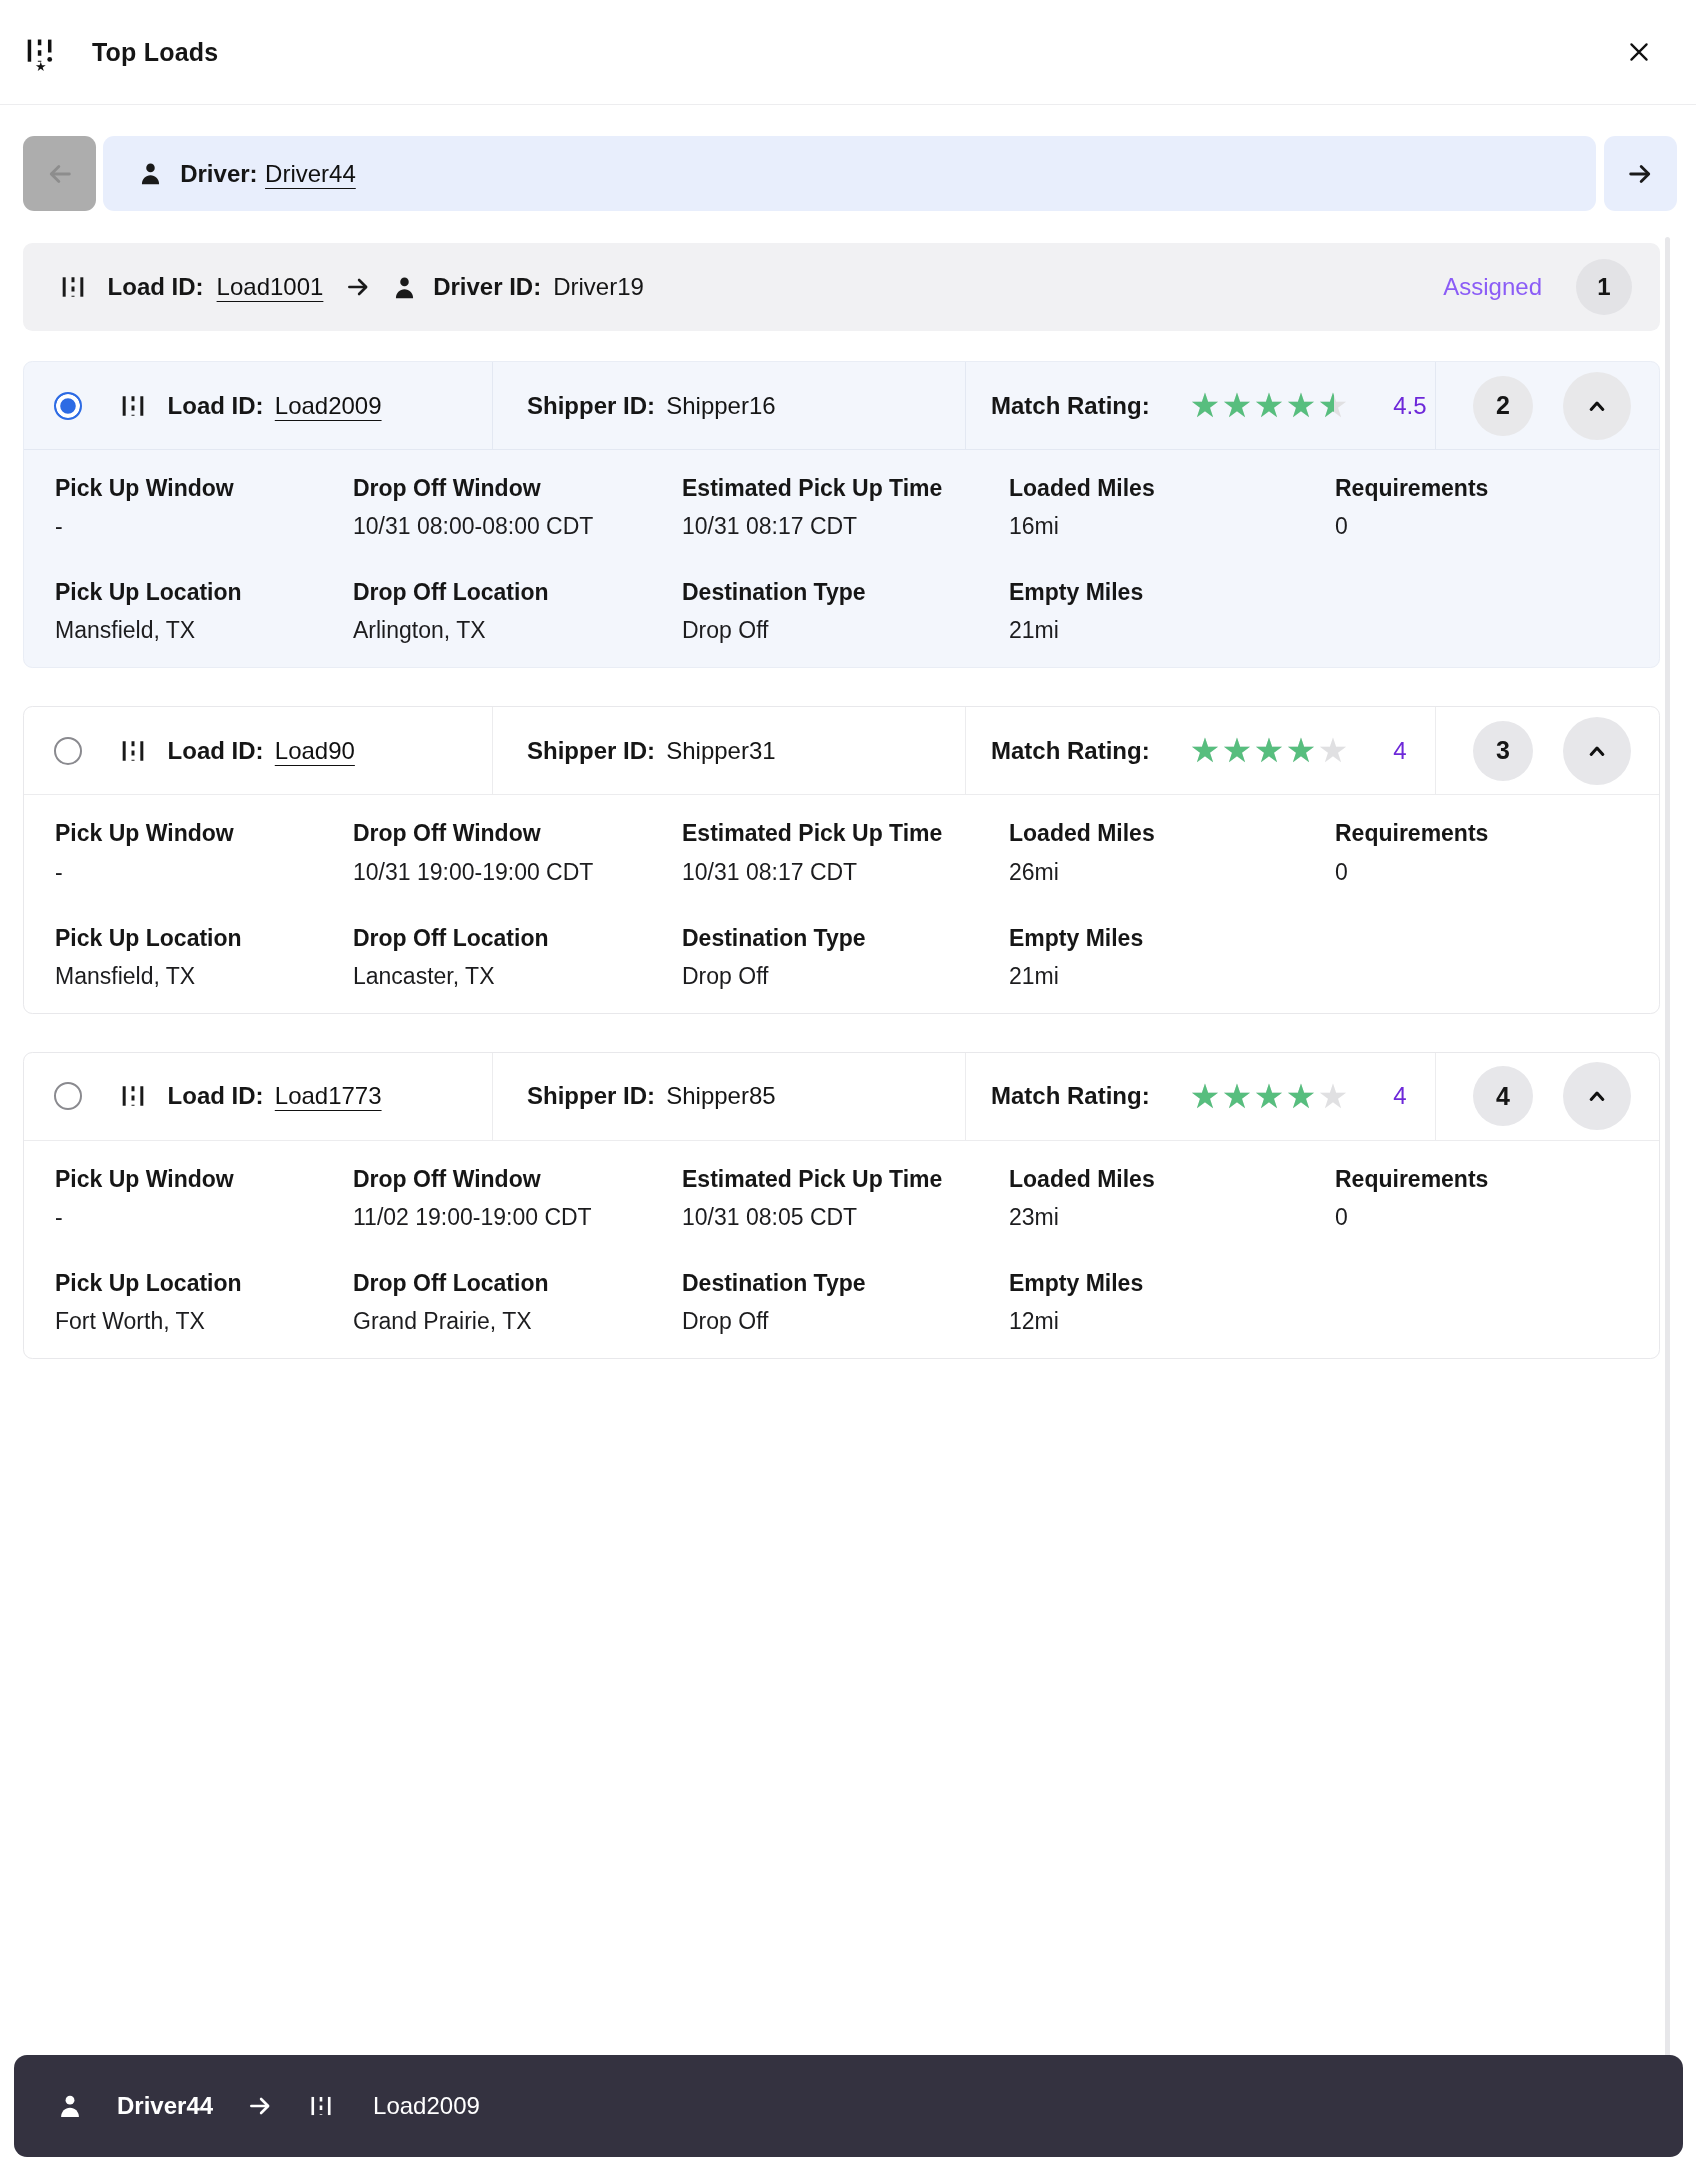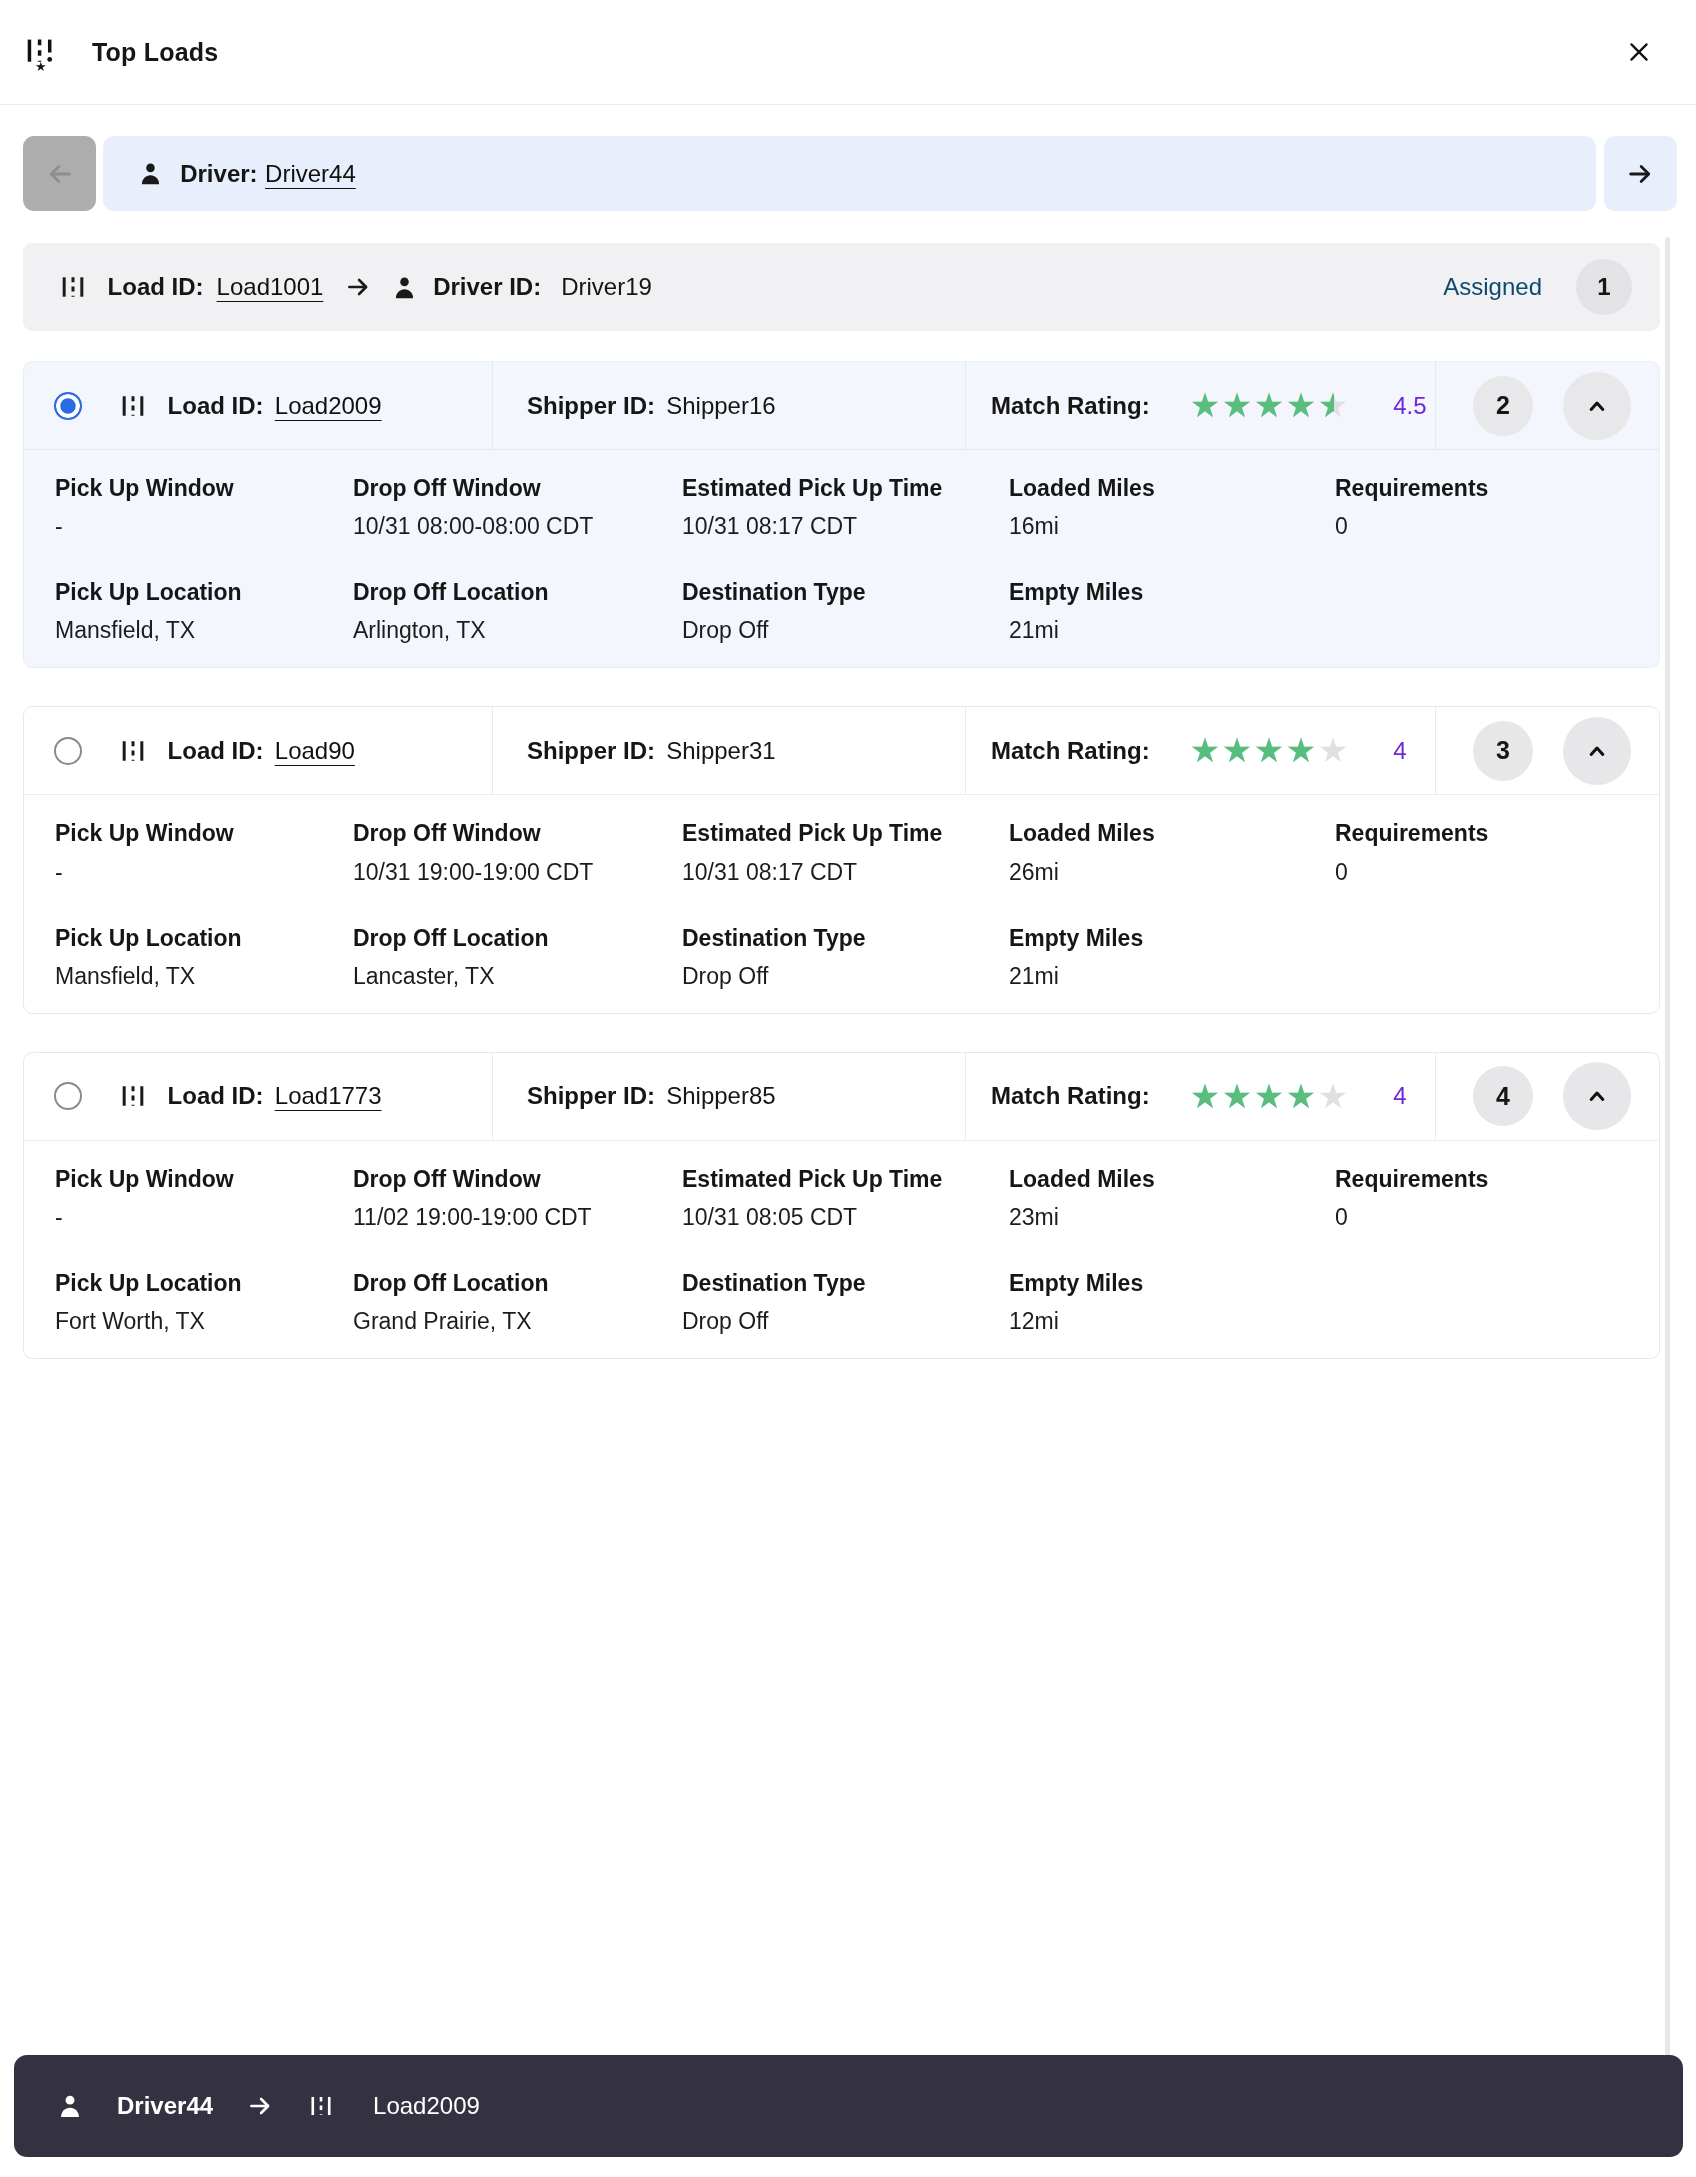--- a/index.html
+++ b/index.html
@@ -26,21 +26,21 @@
     display:flex; align-items:center; justify-content:center; cursor:pointer; }
   
   .assigned-row { width:1637px; height:88px; margin:32px 0 0 23px; background:#F1F1F3;
     border-radius:9.3px; display:flex; align-items:center; padding:0 28px 0 35px; font-size:24px; }
   .assigned-row .li { display:flex; margin-right:19.6px; }
   .b { font-weight:700; }
   .linkish { text-decoration:underline; text-underline-offset:5.6px; text-decoration-thickness:1.4px;
     color:#111; cursor:pointer; }
   .assigned-row .arrow { display:flex; margin:0 21.4px; }
   .assigned-row .p-icon { display:flex; margin-right:16px; }
-  .assigned-status { margin-left:auto; font-weight:400; color:#0c4a6e; }
+  .assigned-status { margin-left:auto; font-weight:400; color:#8b5cf6; }
   .count-badge { width:56px; height:56px; margin-left:34px; border-radius:50%; background:#E3E3E6;
     display:flex; align-items:center; justify-content:center; font-size:24px; font-weight:700; }
   
   .card { width:1637px; margin-left:23px; background:#fff; border:1.9px solid #E8E8EB;
     border-radius:9.3px; overflow:hidden; }
   .card.mt32 { margin-top:30px; } .card.mt41 { margin-top:38px; }
   .card.selected { background:#F3F6FC; border-color:#E9EDF5; }
   .card-header { display:grid; grid-template-columns:469px 473px 470px 1fr; height:88px;
     border-bottom:1.9px solid #ECECEE; }
   .card.selected .card-header { border-bottom-color:#E3E8F2; }
@@ -156,21 +156,21 @@
       <path d="M4 12h15"></path>
         <path d="M13 5.5 19.5 12 13 18.5"></path>
     </svg>
   </span>
   <span class="p-icon">
     <svg width="25" height="25" viewBox="0 0 24 24" fill="#1A1A1A">
       <circle cx="12" cy="6.6" r="4.1"></circle>
         <path d="M3.8 21.8c0-4.5 3.7-8.2 8.2-8.2s8.2 3.7 8.2 8.2v.4H3.8z"></path>
     </svg>
   </span>
-  <span class="b" style="margin-right:20px">Driver ID:</span>
+  <span class="b" style="margin-right:12px">Driver ID:</span>
   <span>Driver19</span>
   <span class="assigned-status">Assigned</span>
   <span class="count-badge">1</span>
 </div>
 
 <section class="card selected mt32">
   <div class="card-header">
     <div class="hcell hc1">
       <span class="radio checked"></span>
       <span class="l-icon">

